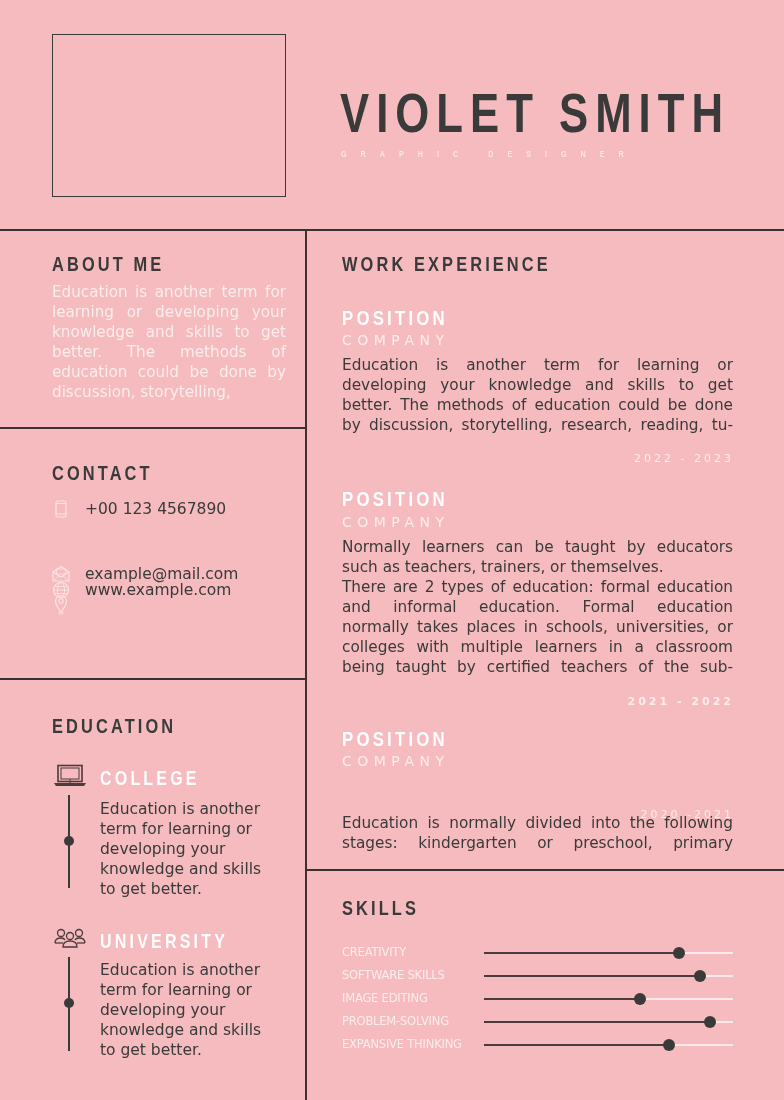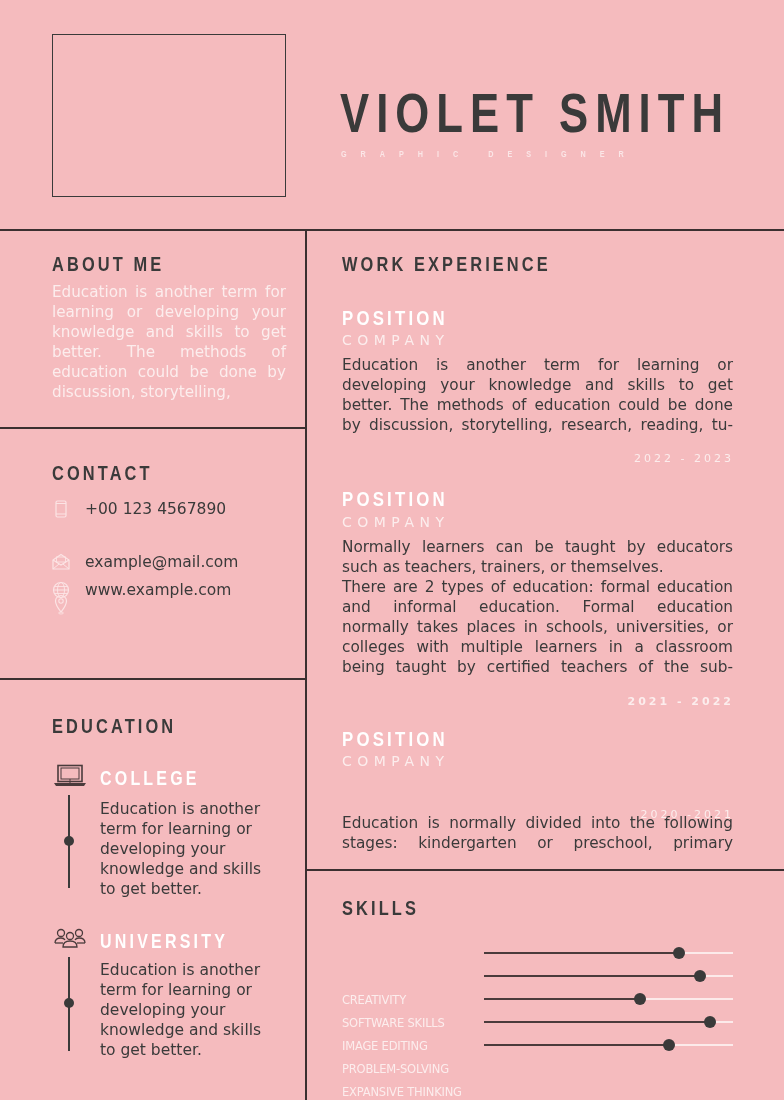--- a/index.html
+++ b/index.html
@@ -67,21 +67,21 @@
     .job-text {
       width: 391px; font-size: 15.3px; line-height: 20px; color: #3A3A3A;
       text-align: justify; text-align-last: justify;
     }
     .job-text.nolast { text-align-last: left; }
     .dates {
       font-size: 11px; letter-spacing: 3px; color: #FCEDED; white-space: nowrap;
       text-align: right;
     }
 
-    .skill-label { left: 342px; font-size: 11.5px; color: #FCEDED; white-space: nowrap; letter-spacing: -0.2px; margin-top: 48px; }
+    .skill-label { left: 342px; font-size: 11.5px; color: #FCEDED; white-space: nowrap; letter-spacing: -0.2px; }
     .skill-track { left: 484px; width: 249px; height: 2px; background: #FCEAEA; }
     .skill-fill { position: absolute; left: 0; top: 0; height: 2px; background: #4A3B3C; }
     .skill-knob { position: absolute; top: -5px; width: 12px; height: 12px; border-radius: 50%; background: #3A3A3A; margin-left: -6px; }
     svg { display: block; }
   </style>
 </head>
 <body>
 
 <div class="abs photo-box"></div>
 <div class="abs name">VIOLET SMITH</div>
@@ -105,21 +105,21 @@
     <span class="ic">
       <svg width="18" height="18" viewBox="0 0 18 18">
           <rect x="4" y="1" width="10" height="16" rx="1.5" fill="none" stroke="#FCE4E5" stroke-width="1.2"></rect>
           <line x1="4" y1="3.5" x2="14" y2="3.5" stroke="#FCE4E5" stroke-width="1"></line>
           <line x1="4" y1="14" x2="14" y2="14" stroke="#FCE4E5" stroke-width="1"></line>
         </svg>
     </span>
     <span class="txt">+00 123 4567890</span>
   </div>
 
-  <div class="abs contact-row" style="top:552px;text-align:right;">
+  <div class="abs contact-row" style="top:564px;text-align:right;">
     <span class="ic">
       <svg width="18" height="18" viewBox="0 0 18 18">
           <path d="M1 7 L9 1.5 L17 7 V16 H1 Z" fill="none" stroke="#FCE4E5" stroke-width="1.2"></path>
           <path d="M1 7 L9 12 L17 7" fill="none" stroke="#FCE4E5" stroke-width="1.2"></path>
           <path d="M1 16 L7 11 M17 16 L11 11" stroke="#FCE4E5" stroke-width="1"></path>
           <rect x="4.5" y="4" width="9" height="5" fill="none" stroke="#FCE4E5" stroke-width="0.9"></rect>
         </svg>
     </span>
     <span class="txt">example@mail.com</span>
   </div>

